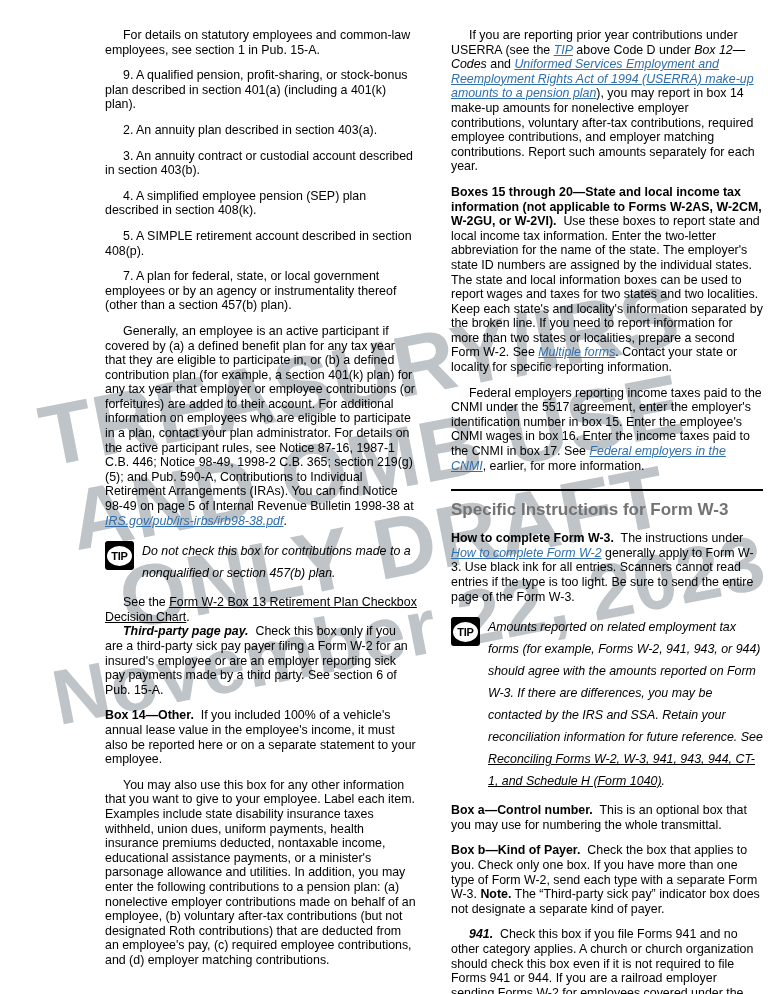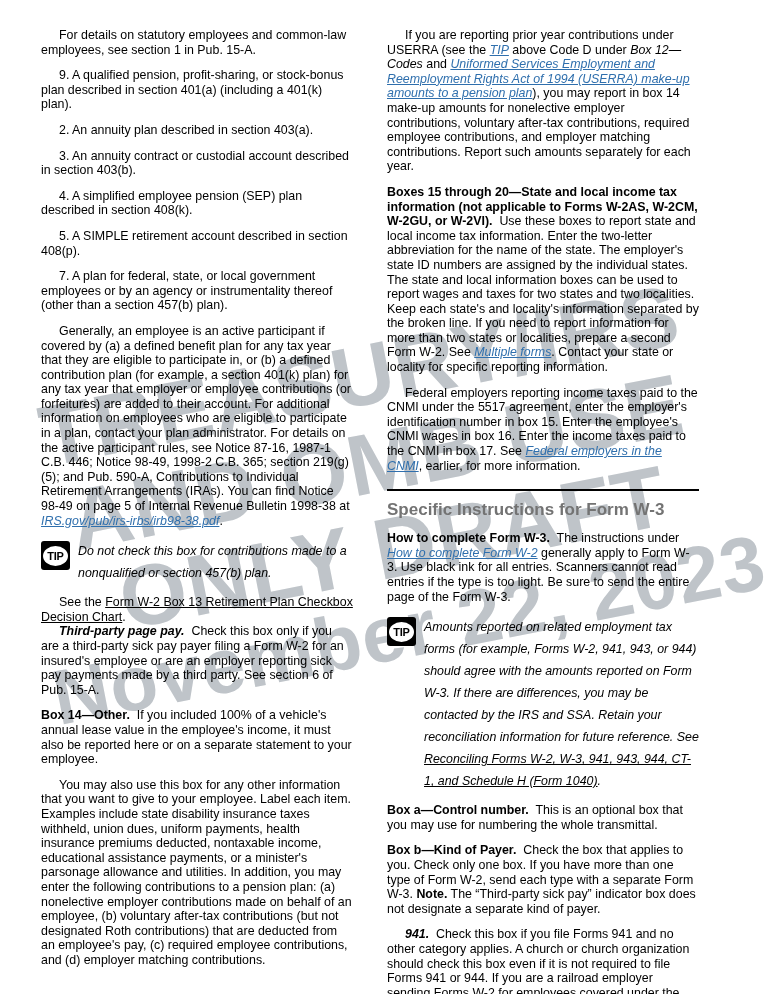--- a/index.html
+++ b/index.html
@@ -46,21 +46,21 @@
   .wm-line { display: block; }
   .wm-l1 { font-size: 86px; }
   .wm-l2 { font-size: 86px; }
   .wm-l3 { font-size: 86px; }
   .wm-l4 { font-size: 78px; }
 
   
   .content {
     position: relative;
     z-index: 2;
-    padding: 28px 44px 0 41px;
+    padding: 28px 44px 0 105px;
     box-sizing: border-box;
     height: 928px;
   }
   .columns {
     display: flex;
     gap: 34px;
     align-items: flex-start;
   }
   .col {
     width: 312px;

